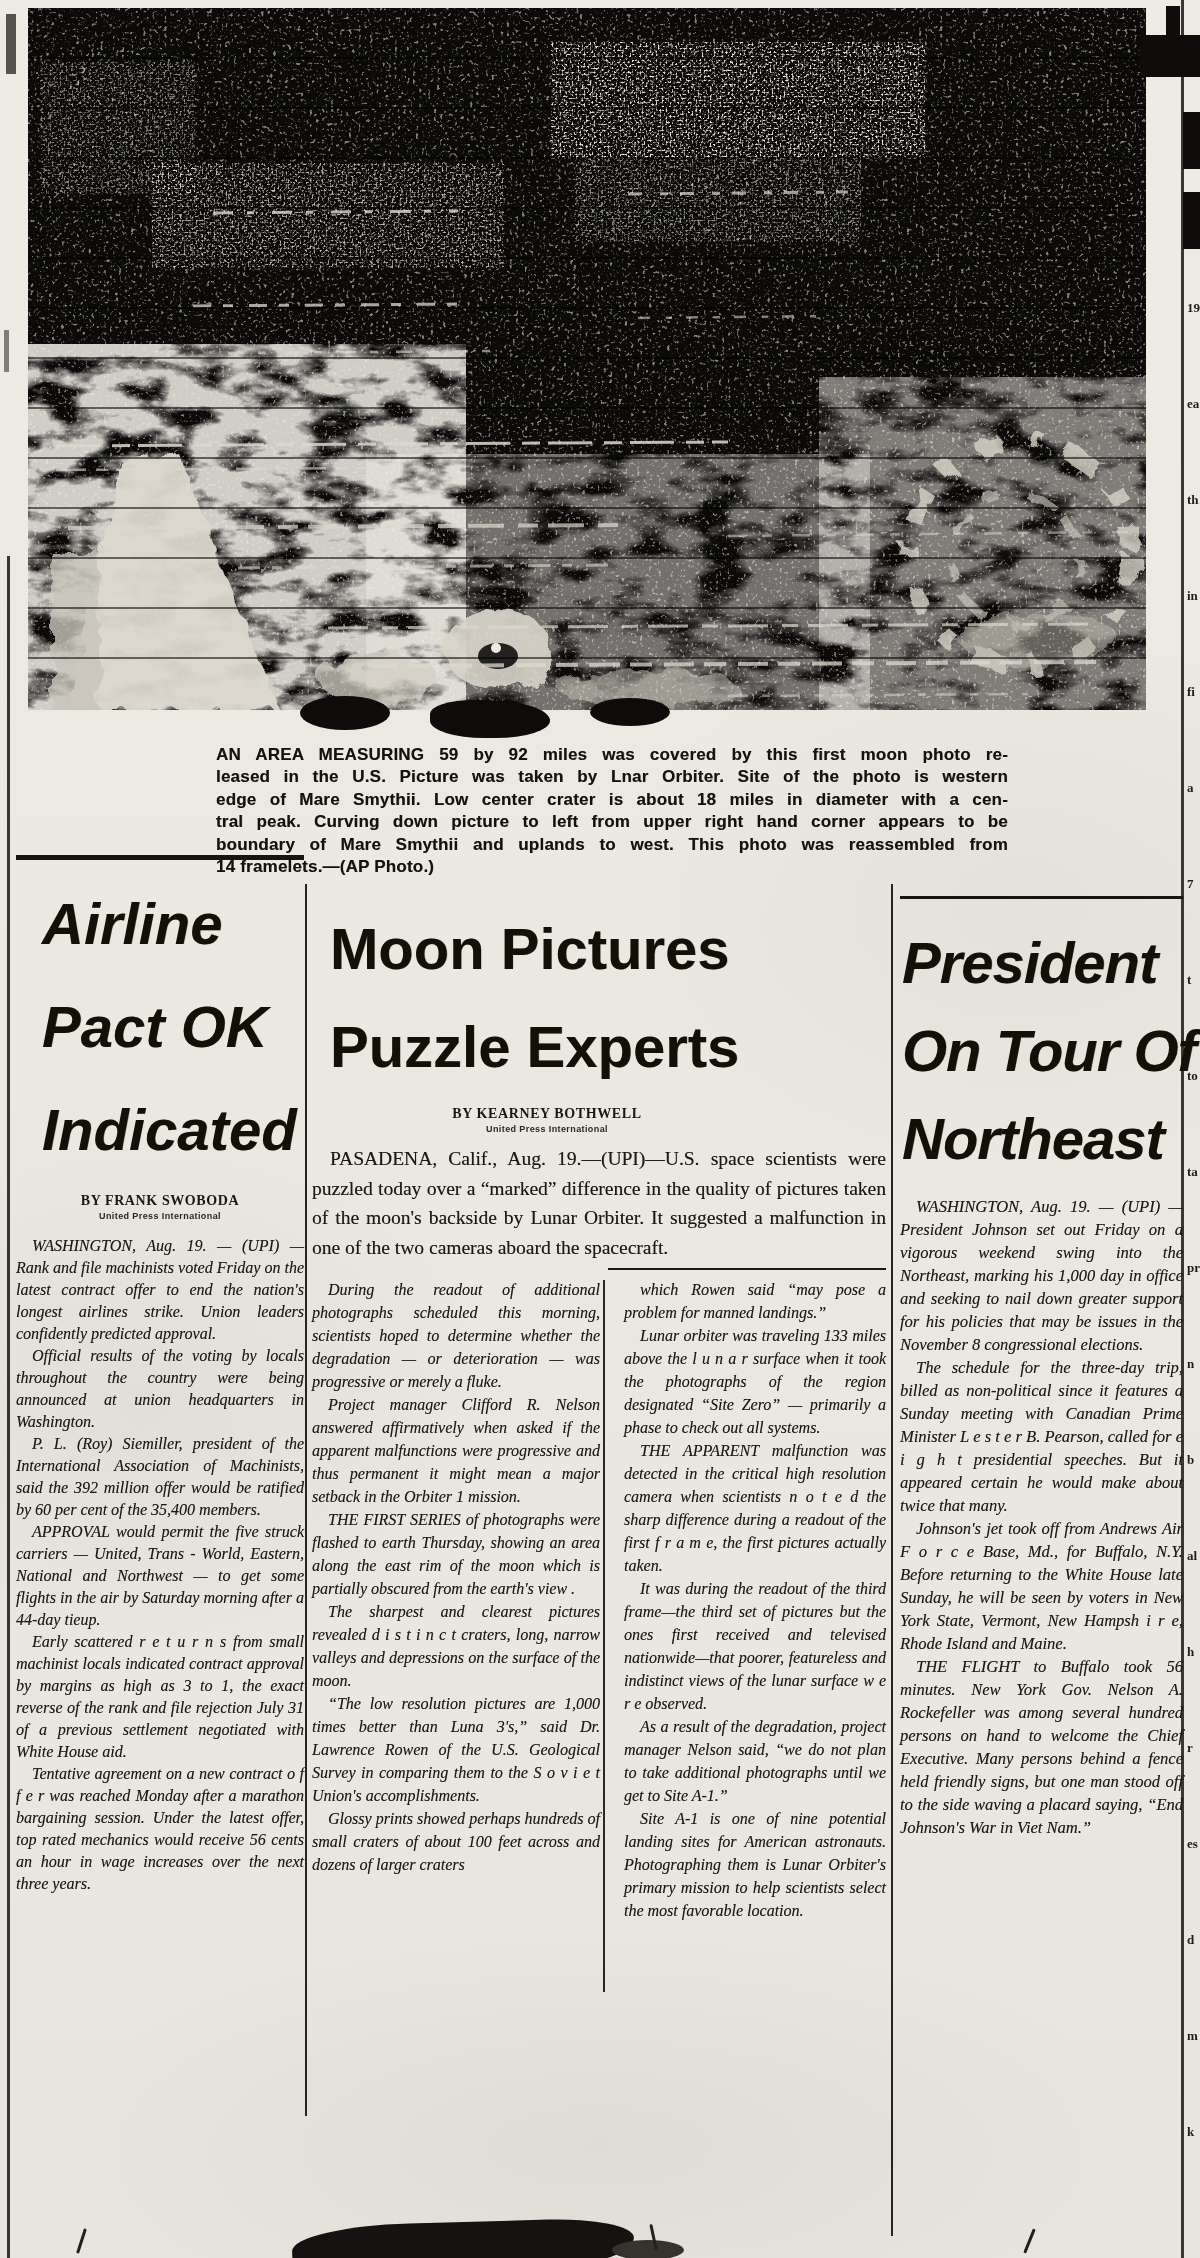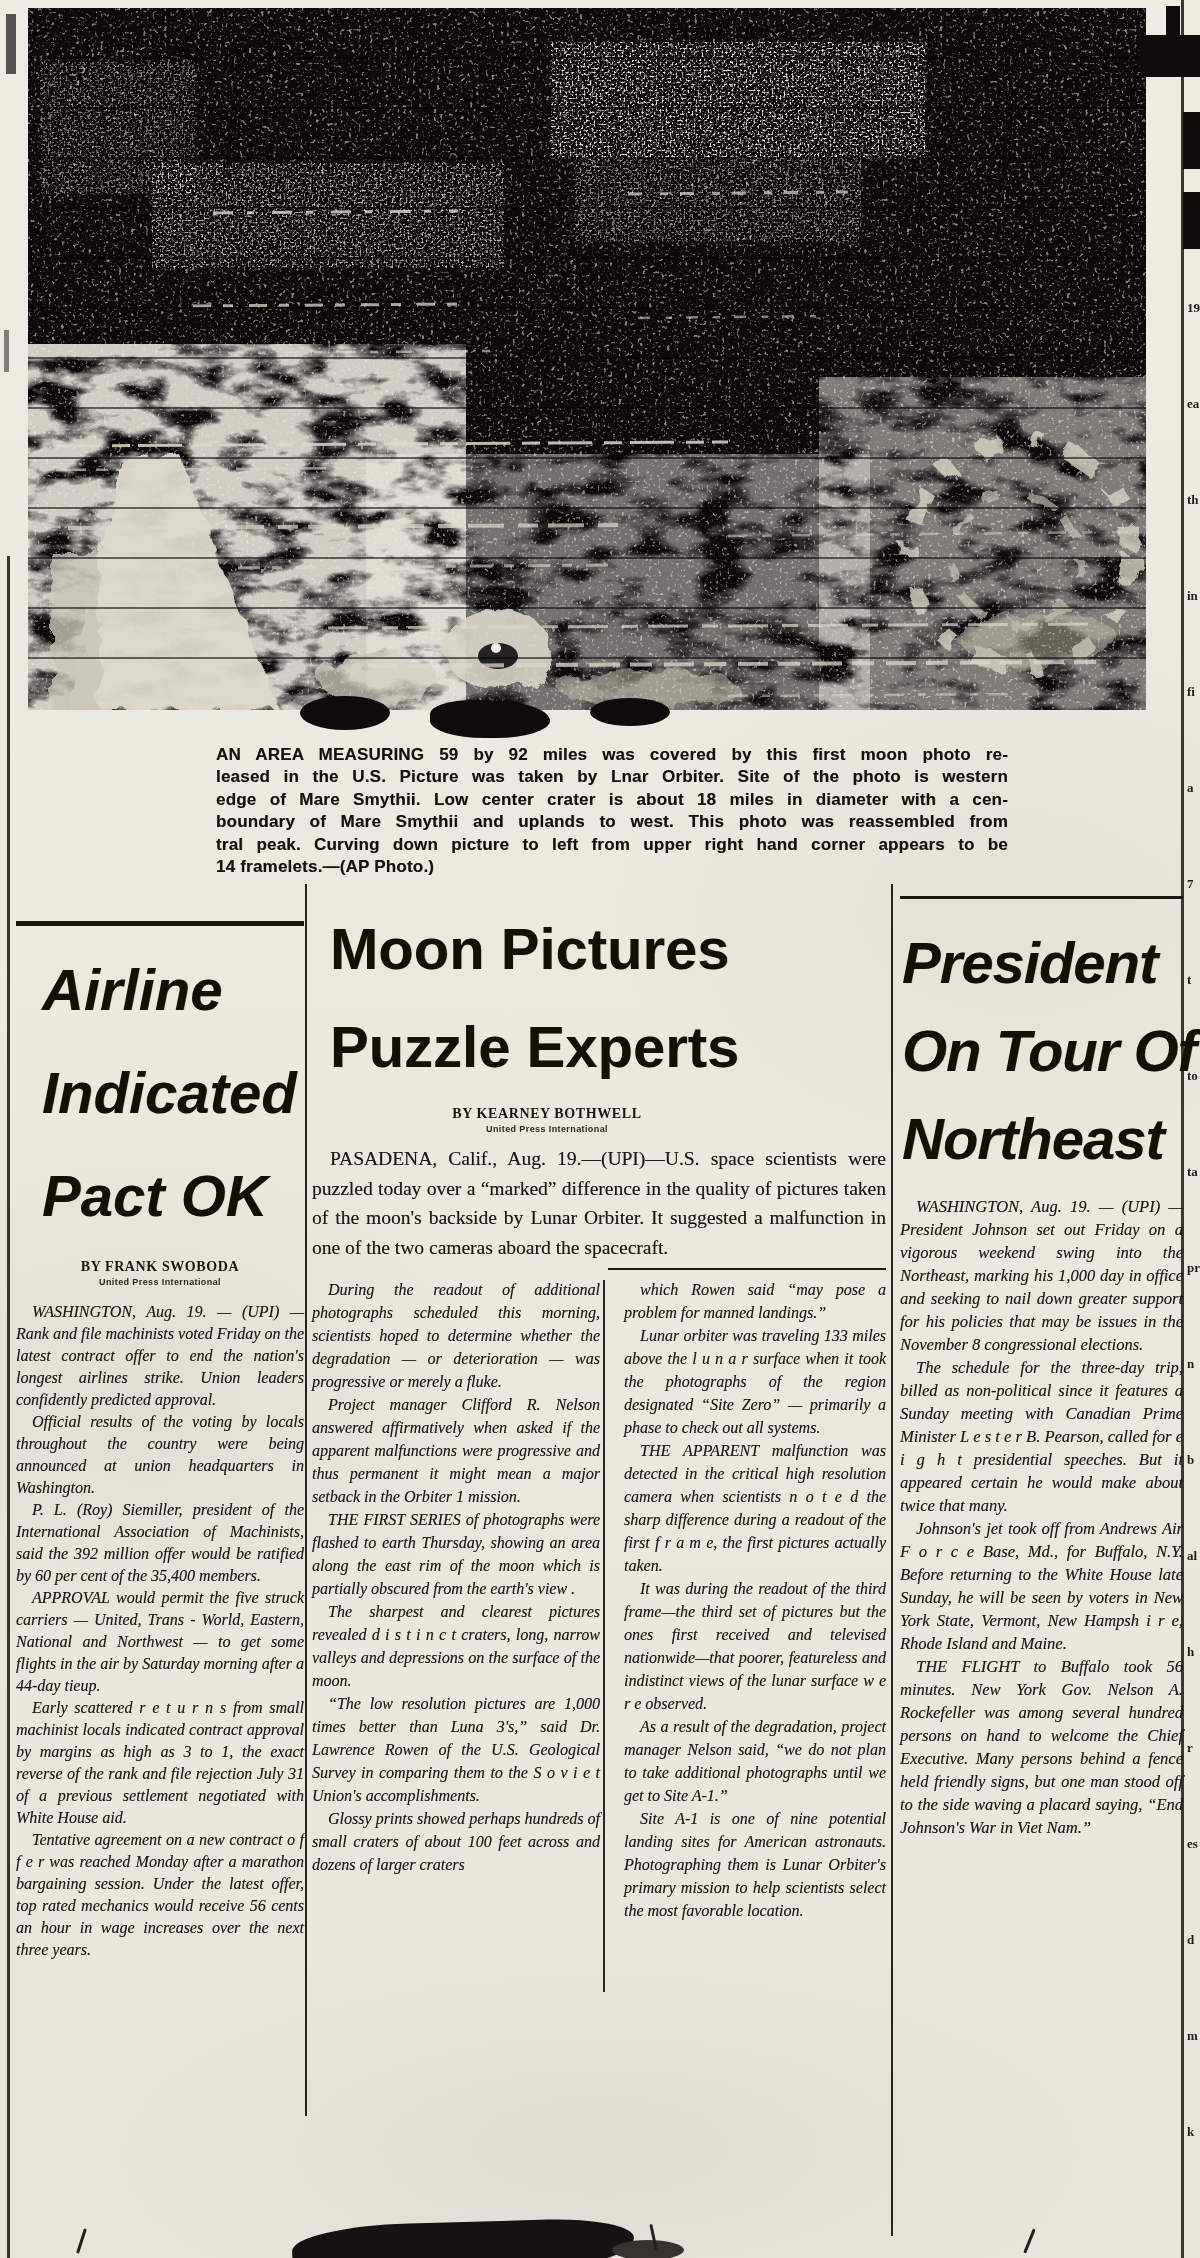--- a/index.html
+++ b/index.html
@@ -30,21 +30,21 @@
   .col p{margin:0;text-align:justify;text-indent:16px;
          text-shadow:.2px .2px .5px rgba(30,25,20,.45);font-style:italic;}
   .hl{font-family:"Liberation Sans",sans-serif;font-weight:bold;color:#121007;
       text-shadow:.4px .4px 0 rgba(20,16,10,.35);}
   .hl.it{font-style:italic;}
   .byline{font-family:"Liberation Serif",serif;font-weight:bold;font-size:14px;
           text-align:center;letter-spacing:.6px;color:#1a1813;}
   .agency{font-family:"Liberation Sans",sans-serif;font-weight:bold;font-size:9px;
           text-align:center;letter-spacing:.4px;color:#2b2822;filter:blur(.4px);}
 
-  .col-left{left:16px;top:921px;width:288px;border-top:5px solid #17150f;}
+  .col-left{left:16px;top:855px;width:288px;border-top:5px solid #17150f;}
   .col-left .hl{font-size:58px;line-height:103px;margin:12px 0 0 26px;}
   .col-left .byline{margin-top:12px;}
   .col-left .agency{margin-top:2px;}
   .col-left .body{margin-top:14px;font-size:16px;line-height:22px;}
 
   .col-center{left:312px;top:884px;width:574px;}
   .col-center .hl{font-size:58px;line-height:98px;margin:16px 0 0 18px;}
   .col-center .byline{margin-top:10px;width:470px;}
   .col-center .agency{margin-top:2px;width:470px;}
   .lede{margin-top:10px;font-size:19.5px;line-height:29.5px;text-align:justify;
@@ -163,37 +163,37 @@
   </svg>
 
   <div class="fringe" style="left:300px;top:696px;width:90px;height:34px;"></div>
   <div class="fringe" style="left:430px;top:700px;width:120px;height:38px;border-radius:40% 60% 50% 50%;"></div>
   <div class="fringe" style="left:590px;top:698px;width:80px;height:28px;"></div>
 
   <div class="caption">
     <div class="cap-line">AN AREA MEASURING 59 by 92 miles was covered by this first moon photo re-</div>
     <div class="cap-line">leased in the U.S.  Picture was taken by Lnar Orbiter.  Site of the photo is western</div>
     <div class="cap-line">edge of Mare Smythii.  Low center crater is about 18 miles in diameter with a cen-</div>
+    <div class="cap-line">tral peak.  Curving down picture to left from upper right hand corner appears to be</div>
     <div class="cap-line">boundary of Mare Smythii and uplands to west.  This photo was reassembled from</div>
-    <div class="cap-line">tral peak.  Curving down picture to left from upper right hand corner appears to be</div>
     <div class="cap-line">14 framelets.—(AP Photo.)</div>
   </div>
 
   <div class="vr v1"></div>
   <div class="vr v3"></div>
   <div class="vr v4"></div>
   <div class="left-edge"></div>
   <div class="edge-smudge" style="left:6px;top:14px;width:10px;height:60px;opacity:.7;"></div>
   <div class="edge-smudge" style="left:4px;top:330px;width:5px;height:42px;opacity:.5;"></div>
 
   <div class="col col-left">
     <div class="hl it">
       <div>Airline</div>
+      <div>Pact OK</div>
       <div>Indicated</div>
-      <div>Pact OK</div>
     </div>
     <div class="byline">BY FRANK SWOBODA</div>
     <div class="agency">United Press International</div>
     <div class="body">
       <p>WASHINGTON, Aug. 19. — (UPI) — Rank and file machinists voted Friday on the latest contract offer to end the nation's longest airlines strike. Union leaders confidently predicted approval.</p>
       <p>Official results of the voting by locals throughout the country were being announced at union headquarters in Washington.</p>
       <p>P. L. (Roy) Siemiller, president of the International Association of Machinists, said the 392 million offer would be ratified by 60 per cent of the 35,400 members.</p>
       <p>APPROVAL would permit the five struck carriers — United, Trans - World, Eastern, National and Northwest — to get some flights in the air by Saturday morning after a 44-day tieup.</p>
       <p>Early scattered r e t u r n s from small machinist locals indicated contract approval by margins as high as 3 to 1, the exact reverse of the rank and file rejection July 31 of a previous settlement negotiated with White House aid.</p>
       <p>Tentative agreement on a new contract o f f e r was reached Monday after a marathon bargaining session. Under the latest offer, top rated mechanics would receive 56 cents an hour in wage increases over the next three years.</p>

